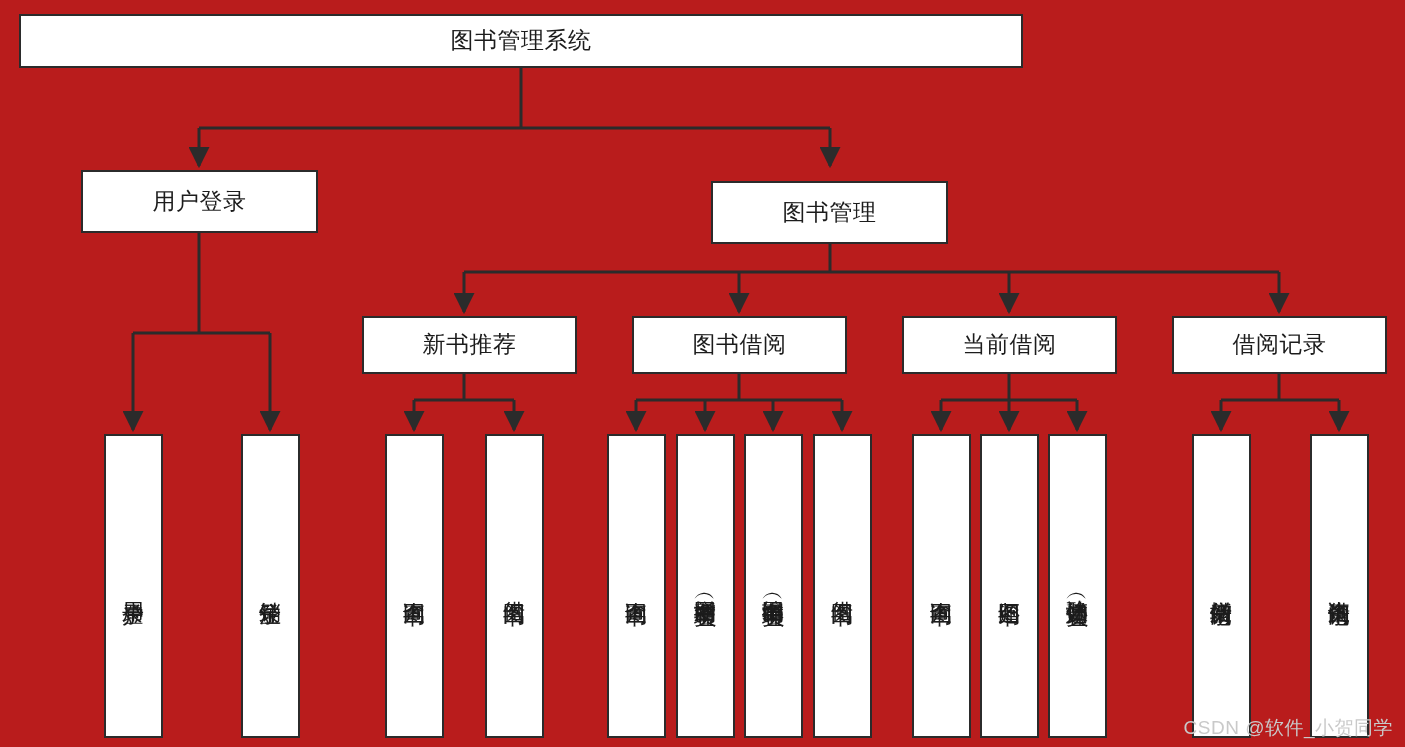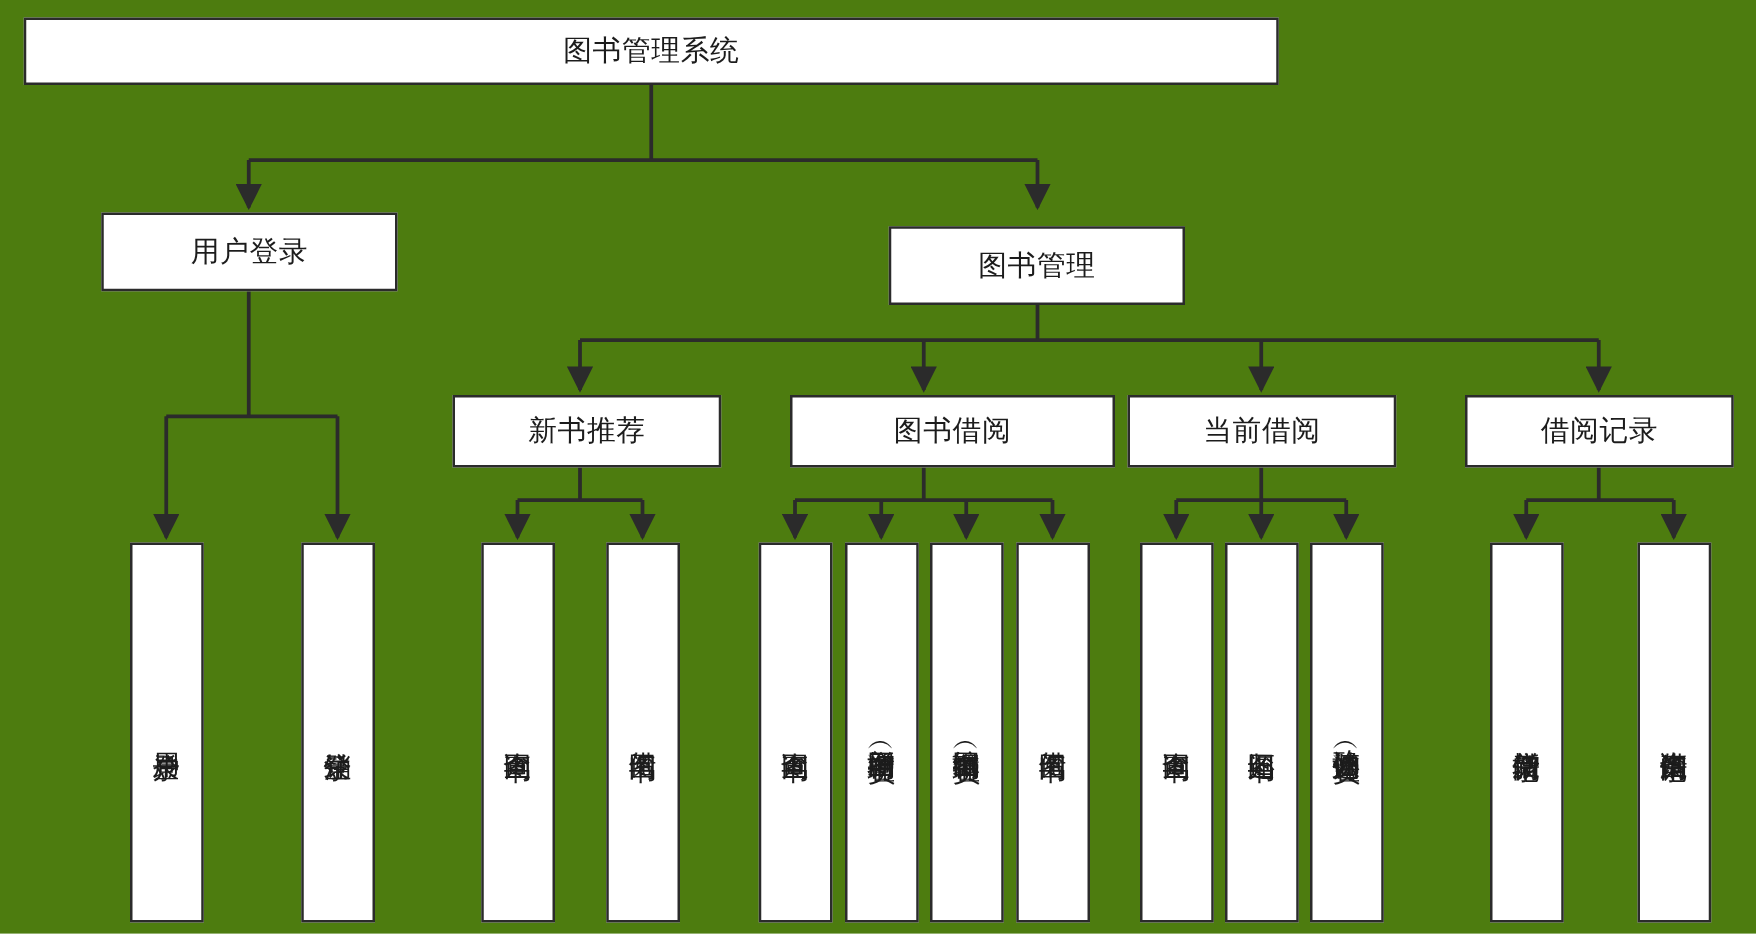--- a/index.html
+++ b/index.html
@@ -7,21 +7,21 @@
     padding: 0;
     background: #ffffff;
   }
   body {
     font-family: "Liberation Sans", "DejaVu Sans", sans-serif;
   }
   #canvas {
     position: relative;
     width: 1405px;
     height: 747px;
-    background: #4d7c0f;
+    background: #b91c1c;
     overflow: hidden;
   }
   #edges {
     position: absolute;
     left: 0;
     top: 0;
     width: 1405px;
     height: 747px;
   }
   .node {
@@ -135,21 +135,21 @@
   </div>
 
   <div class="node" style="left:711px; top:181px; width:237px; height:63px;">
     <span class="node-label">图书管理</span>
   </div>
 
   <div class="node" style="left:362px; top:316px; width:215px; height:58px;">
     <span class="node-label">新书推荐</span>
   </div>
 
-  <div class="node" style="left:632px; top:316px; width:260px; height:58px;">
+  <div class="node" style="left:632px; top:316px; width:215px; height:58px;">
     <span class="node-label">图书借阅</span>
   </div>
 
   <div class="node" style="left:1172px; top:316px; width:215px; height:58px;">
     <span class="node-label">借阅记录</span>
   </div>
 
   <div class="node" style="left:902px; top:316px; width:215px; height:58px;">
     <span class="node-label">当前借阅</span>
   </div>
@@ -199,14 +199,15 @@
   </div>
 
   <div class="node leaf" style="left:1192px; top:434px; width:59px; height:304px;">
     <span class="node-label">新增借阅记录</span>
   </div>
 
   <div class="node leaf" style="left:1310px; top:434px; width:59px; height:304px;">
     <span class="node-label">查询借阅记录</span>
   </div>
 
+  <div id="watermark">CSDN @软件_小贺同学</div>
 
 </div>
 
 </body></html>

